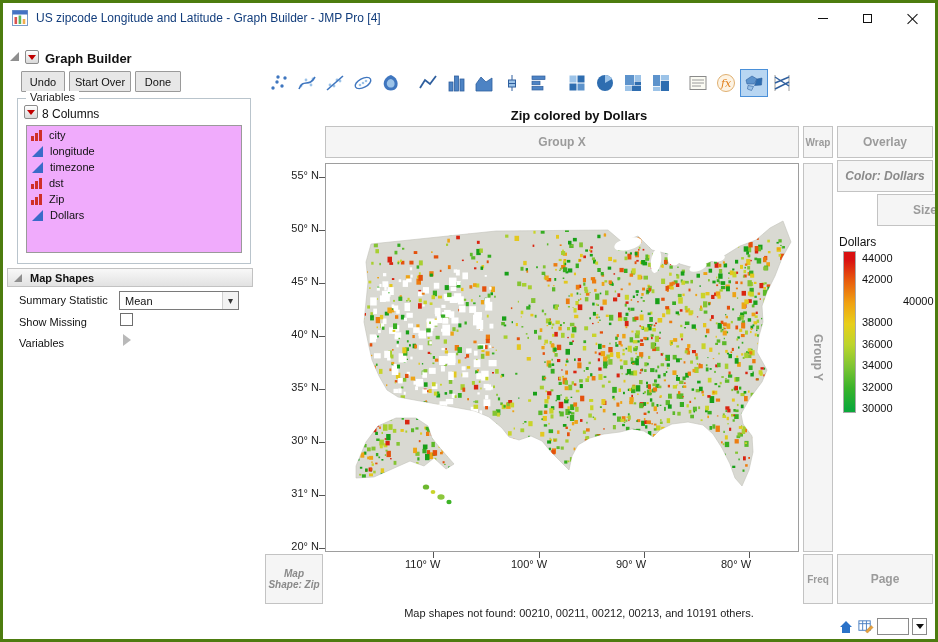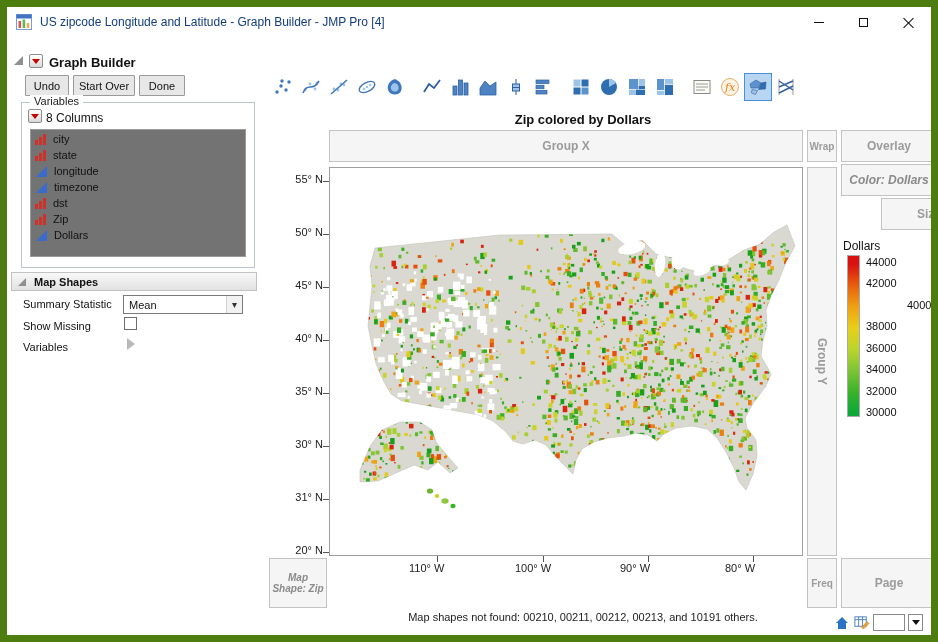--- a/index.html
+++ b/index.html
@@ -1,18 +1,18 @@
 <!DOCTYPE html>
 <html><head>
 <meta charset="utf-8">
 <style>
   * { margin:0; padding:0; box-sizing:border-box; }
   body { font-family:"Liberation Sans", sans-serif; background:#d0d0d0; }
   #window { position:relative; width:938px; height:642px; background:#ffffff;
-            border:7px solid #4d7c0f; overflow:hidden; font-size:12px; color:#111; }
+            border:3px solid #4d7c0f; overflow:hidden; font-size:12px; color:#111; }
 
   
   .titlebar { position:absolute; left:0; top:0; right:0; height:30px; background:#fff;
               display:flex; align-items:center; }
   .app-icon { margin-left:9px; width:16px; height:16px; flex:0 0 auto; }
   .title-text { margin-left:8px; font-size:12px; color:#123d7c; white-space:nowrap; }
   .win-controls { position:absolute; right:0; top:0; height:30px; display:flex; }
   .win-btn { width:45px; height:30px; display:flex; align-items:center; justify-content:center; }
   .min-glyph { width:10px; height:1px; background:#111; }
   .max-glyph { width:9px; height:9px; border:1px solid #111; }
@@ -44,21 +44,21 @@
   .tbtn.selected { background:#b8d6f2; border:1px solid #4a90d9; }
   .tb-gap { width:9px; height:1px; }
 
   
   .groupbox { position:absolute; left:14px; top:95px; width:234px; height:166px;
               border:1px solid #b9c4cc; }
   .groupbox-label { position:absolute; left:8px; top:-8px; background:#fff; padding:0 4px;
               font-size:11px; color:#222; }
   .columns-header { position:absolute; left:24px; top:8px; font-size:12px; }
   .listbox { position:absolute; left:8px; top:26px; width:216px; height:128px;
-             background:#737373; border:1px solid #9a9a9a; overflow:hidden; padding-top:1px; }
+             background:#f0abfc; border:1px solid #9a9a9a; overflow:hidden; padding-top:1px; }
   .var-item { display:flex; align-items:center; height:16px; padding-left:4px; font-size:11px; }
   .mt-icon { width:12px; height:12px; margin-right:6px; position:relative; flex:0 0 auto; }
   .mt-icon.nominal { background-repeat:no-repeat;
       background-image:linear-gradient(#cf3028,#cf3028),linear-gradient(#cf3028,#cf3028),linear-gradient(#cf3028,#cf3028);
       background-size:3px 5px,3px 8px,3px 11px;
       background-position:0px bottom,4px bottom,8px bottom; }
   .mt-icon.continuous { width:0; height:0; margin-left:1px; margin-right:7px;
       border-left:11px solid transparent; border-bottom:11px solid #3a6bc9; }
 
   
@@ -295,24 +295,20 @@
   <div class="groupbox">
     <div class="groupbox-label">Variables</div>
     <div class="red-tri-btn" style="left:6px; top:6px;">
         <span></span>
       </div>
     <div class="columns-header">8 Columns</div>
     <div class="listbox">
       <div class="var-item">
           <span class="mt-icon nominal"></span>
           <span>city</span>
-        </div>
-      <div class="var-item">
-          <span class="mt-icon nominal"></span>
-          <span>state</span>
         </div>
       <div class="var-item">
           <span class="mt-icon continuous"></span>
           <span>longitude</span>
         </div>
       <div class="var-item">
           <span class="mt-icon continuous"></span>
           <span>timezone</span>
         </div>
       <div class="var-item">

